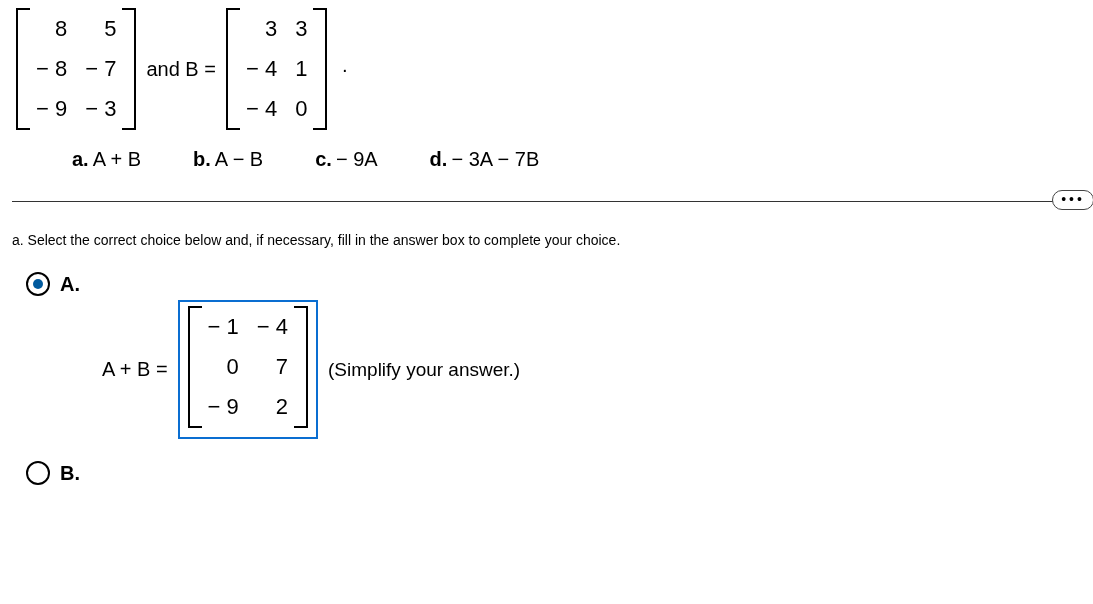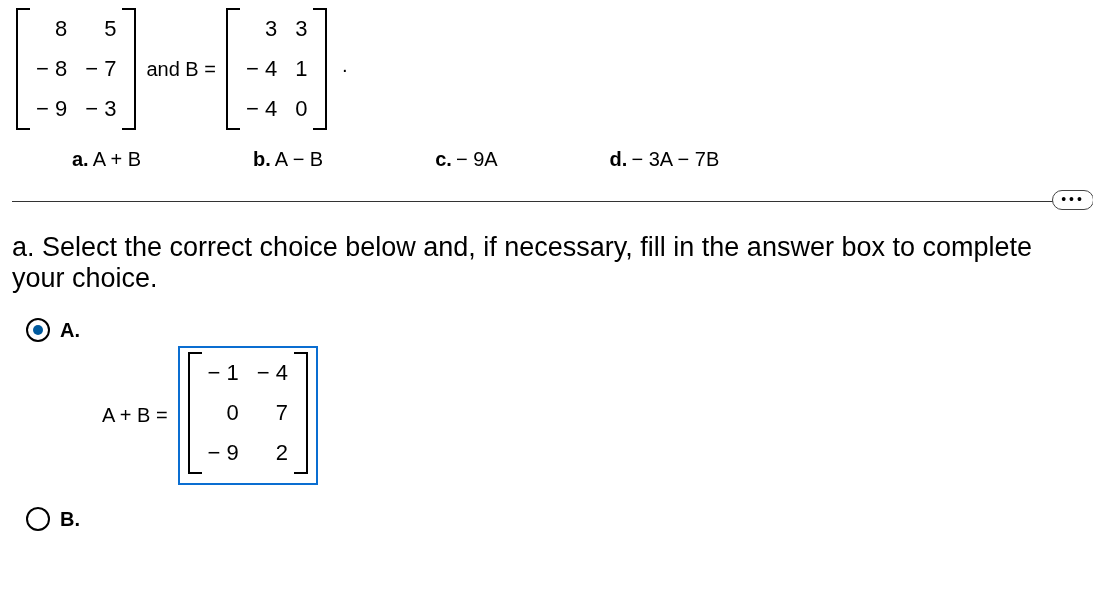--- a/index.html
+++ b/index.html
@@ -47,21 +47,21 @@
     column-gap: 18px;
     row-gap: 14px;
     padding: 8px 6px;
     text-align: right;
     font-size: 22px;
   }
   .mgrid.cols2 { grid-template-columns: repeat(2, auto); }
   .q-row {
     display: flex;
     justify-content: flex-start;
-    gap: 112px;
+    gap: 52px;
     margin: 10px 0 30px 60px;
     font-size: 20px;
   }
   .q-row b { font-weight: bold; margin-right: 4px;}
   hr.sep {
     border: none;
     border-top: 1.5px solid #333;
     margin: 0 0 0 0;
   }
   .ellipsis {
@@ -75,21 +75,21 @@
     background: #fff;
     text-align: center;
     line-height: 14px;
     font-size: 14px;
     letter-spacing: 3px;
     padding-top:1px;
     box-sizing: border-box;
   }
   .sub-prompt {
     margin: 30px 0 24px 0;
-    font-size: 27px;
+    font-size: 14px;
   }
   .choice {
     display: flex;
     align-items: center;
     gap: 10px;
     margin: 14px 0 14px 14px;
   }
   .radio {
     width: 20px;
     height: 20px;
@@ -188,20 +188,21 @@
           <span>− 1</span>
           <span>− 4</span>
           <span>0</span>
           <span>7</span>
           <span>− 9</span>
           <span>2</span>
         </span>
         <span class="bracket right"></span>
       </span>
     </span>
+    <span class="hint">(Simplify your answer.)</span>
   </div>
 
   <div class="choice" style="margin-top:22px;">
     <span class="radio"></span>
     <span class="choice-label">B.</span>
   </div>
 
 </div>
 
 </body></html>

